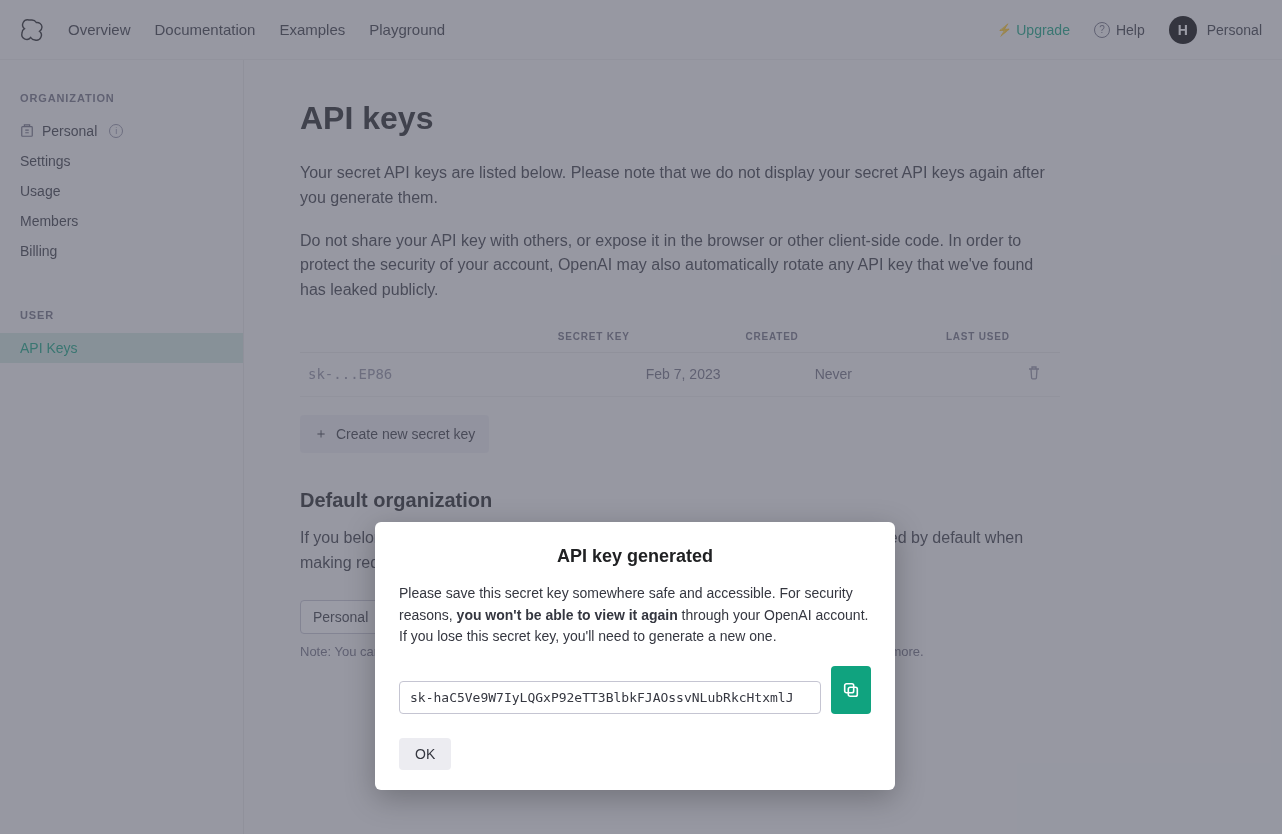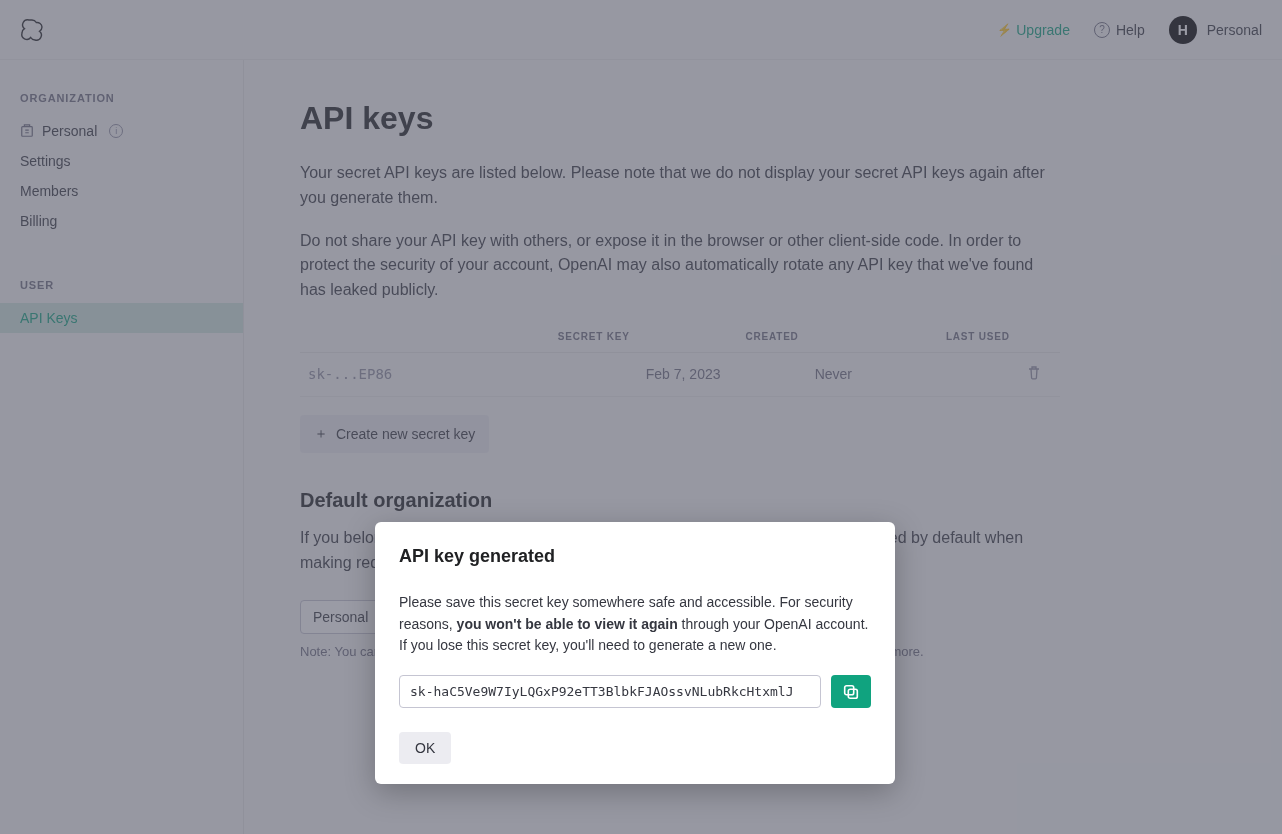--- a/index.html
+++ b/index.html
@@ -110,28 +110,28 @@
   .modal {
     position:absolute;
     left:375px; top:522px;
     width:520px;
     background:#fff;
     border-radius:6px;
     box-shadow:0 8px 30px rgba(0,0,0,.25);
     padding:24px 24px 20px;
     pointer-events:auto;
   }
-  .modal h3 { font-size:18px; font-weight:700; color:#202123; margin-bottom:25px;}
+  .modal h3 { font-size:18px; font-weight:700; color:#202123; margin-bottom:16px;text-align:center;}
   .modal p { font-size:14px; line-height:1.55; color:#353740; margin-bottom:18px;}
   .key-row { display:flex; gap:10px; align-items:stretch;}
   .key-input {
     flex:1; border:1px solid #c5c5d2; border-radius:4px;
     padding:8px 10px; font-family: ui-monospace, Menlo, Consolas, monospace;
     font-size:13px; color:#353740; background:#fff;
-    overflow:hidden; white-space:nowrap; text-overflow:ellipsis;
+    overflow:hidden; white-space:nowrap; text-overflow:ellipsis;margin-top:15px;
   }
   .copy-btn {
     width:40px; border:none; border-radius:4px;
     background:#10a37f; color:#fff; display:flex; align-items:center; justify-content:center;
     cursor:pointer;
   }
   .modal-actions { display:flex; justify-content:flex-start; margin-top:24px;}
   .ok-btn {
     background:#ececf1; border:none; padding:8px 16px;
     font-size:14px; border-radius:4px; cursor:pointer; color:#353740;
@@ -141,20 +141,26 @@
   .org-icon { width:14px; height:14px;}
 </style>
 </head>
 <body>
 
 <div class="topnav">
   <div class="logo">
     <svg viewBox="0 0 24 24" width="24" height="24" fill="none" stroke="#202123" stroke-width="1.4">
       <path d="M12 2a5 5 0 0 1 4.3 2.5A5 5 0 0 1 22 9a5 5 0 0 1-2.5 4.3A5 5 0 0 1 15 22a5 5 0 0 1-4.3-2.5A5 5 0 0 1 2 15a5 5 0 0 1 2.5-4.3A5 5 0 0 1 9 2h3Z"></path>
     </svg>
+  </div>
+  <div class="nav-links">
+    <span>Overview</span>
+    <span>Documentation</span>
+    <span>Examples</span>
+    <span>Playground</span>
   </div>
   <div class="spacer"></div>
   <div class="upgrade">
     <span class="bolt">⚡</span>
     <span>Upgrade</span>
   </div>
   <div class="help">
     <span style="width:16px;height:16px;border:1.5px solid #6e6e80;border-radius:50%;display:inline-flex;align-items:center;justify-content:center;font-size:10px;color:#6e6e80;">?</span>
     <span>Help</span>
   </div>
@@ -170,20 +176,21 @@
     <div class="sb-heading">ORGANIZATION</div>
     <div class="sb-item">
       <svg class="org-icon" viewBox="0 0 16 16" fill="none" stroke="#6e6e80" stroke-width="1.4">
         <rect x="2" y="3" width="12" height="11" rx="1"></rect>
         <path d="M5 3V1h6v2M6 7h4M6 10h4"></path>
       </svg>
       <span>Personal</span>
       <span class="info-circle">i</span>
     </div>
     <div class="sb-item">Settings</div>
+    <div class="sb-item">Usage</div>
     <div class="sb-item">Members</div>
     <div class="sb-item">Billing</div>
 
     <div class="sb-heading" style="margin-top:35px;">USER</div>
     <div class="sb-item active">API Keys</div>
   </div>
 
   <div class="main">
     <h1>API keys</h1>
     <p class="para">Your secret API keys are listed below. Please note that we do not display your secret API keys again after you generate them.</p>

